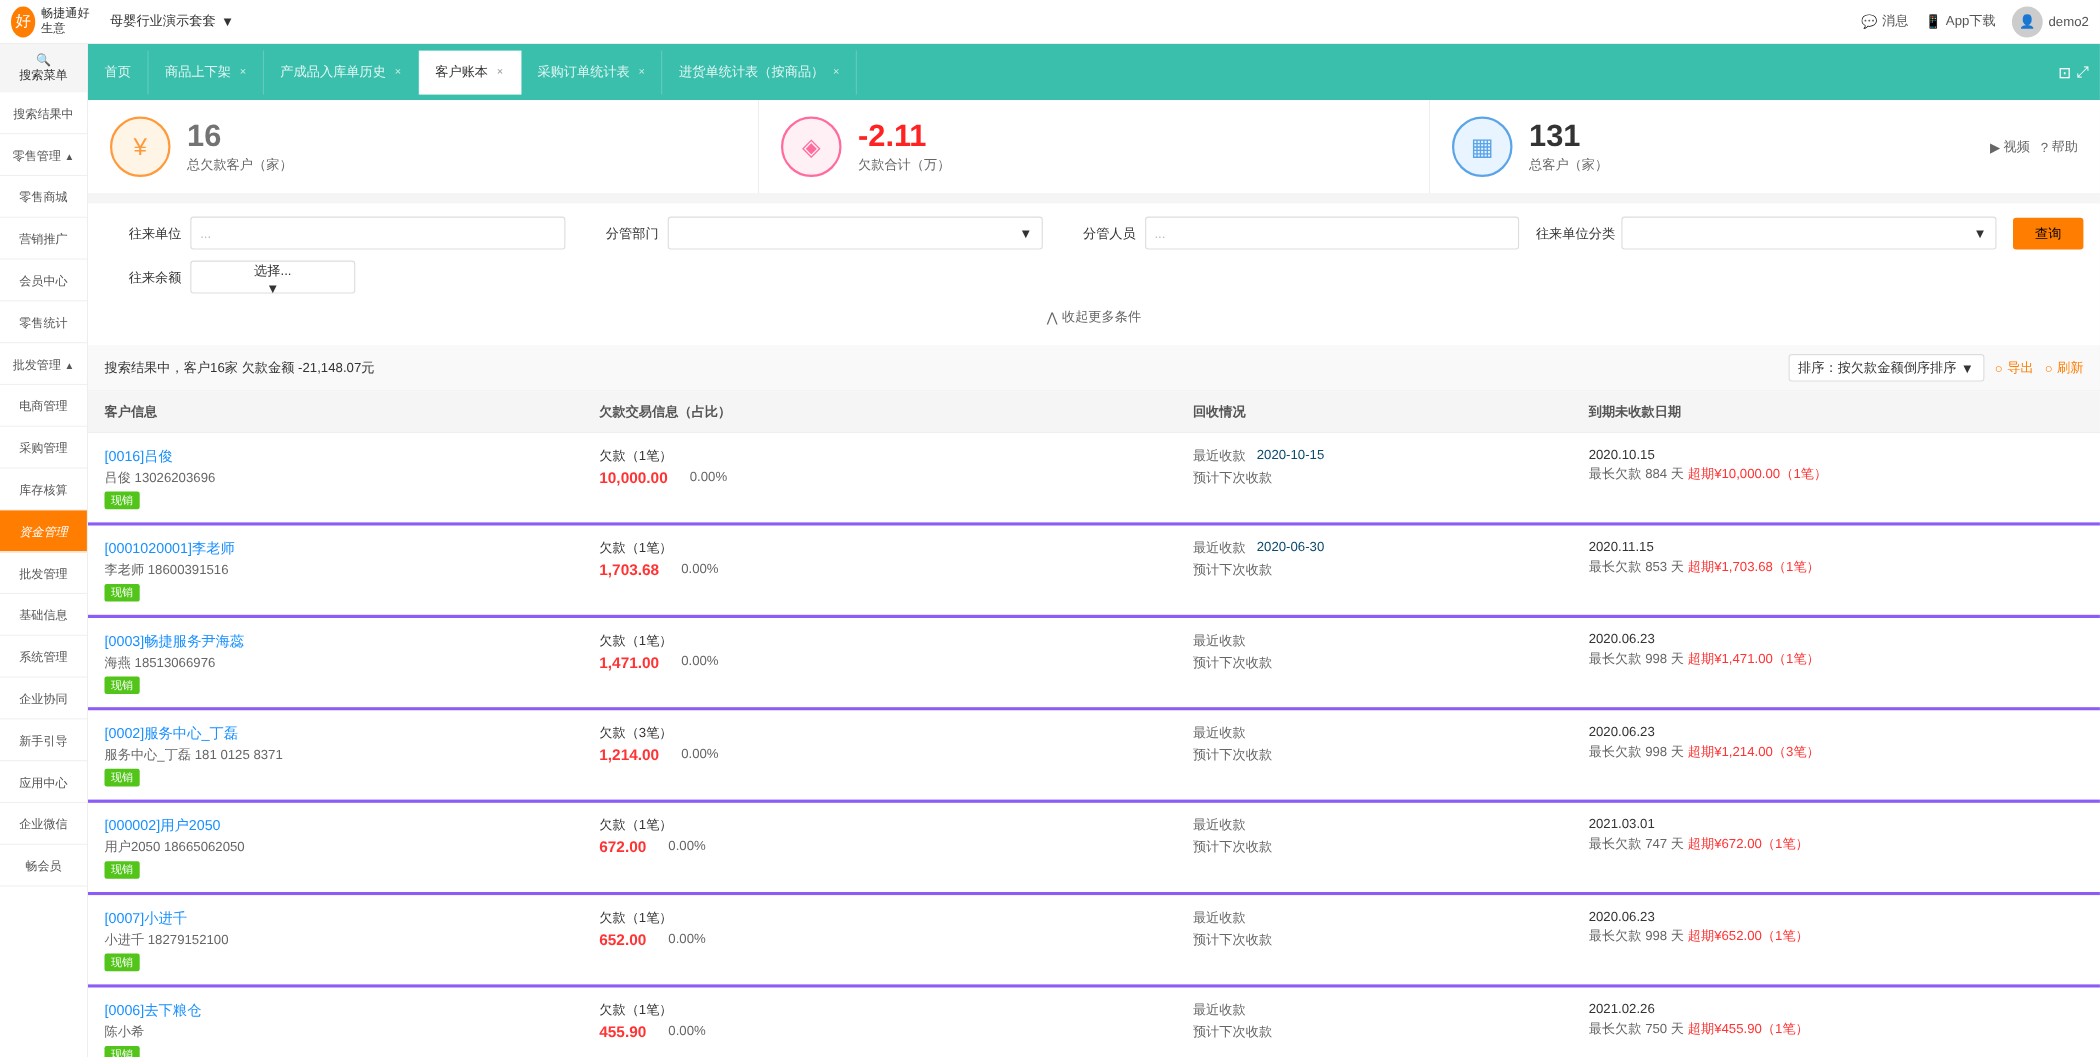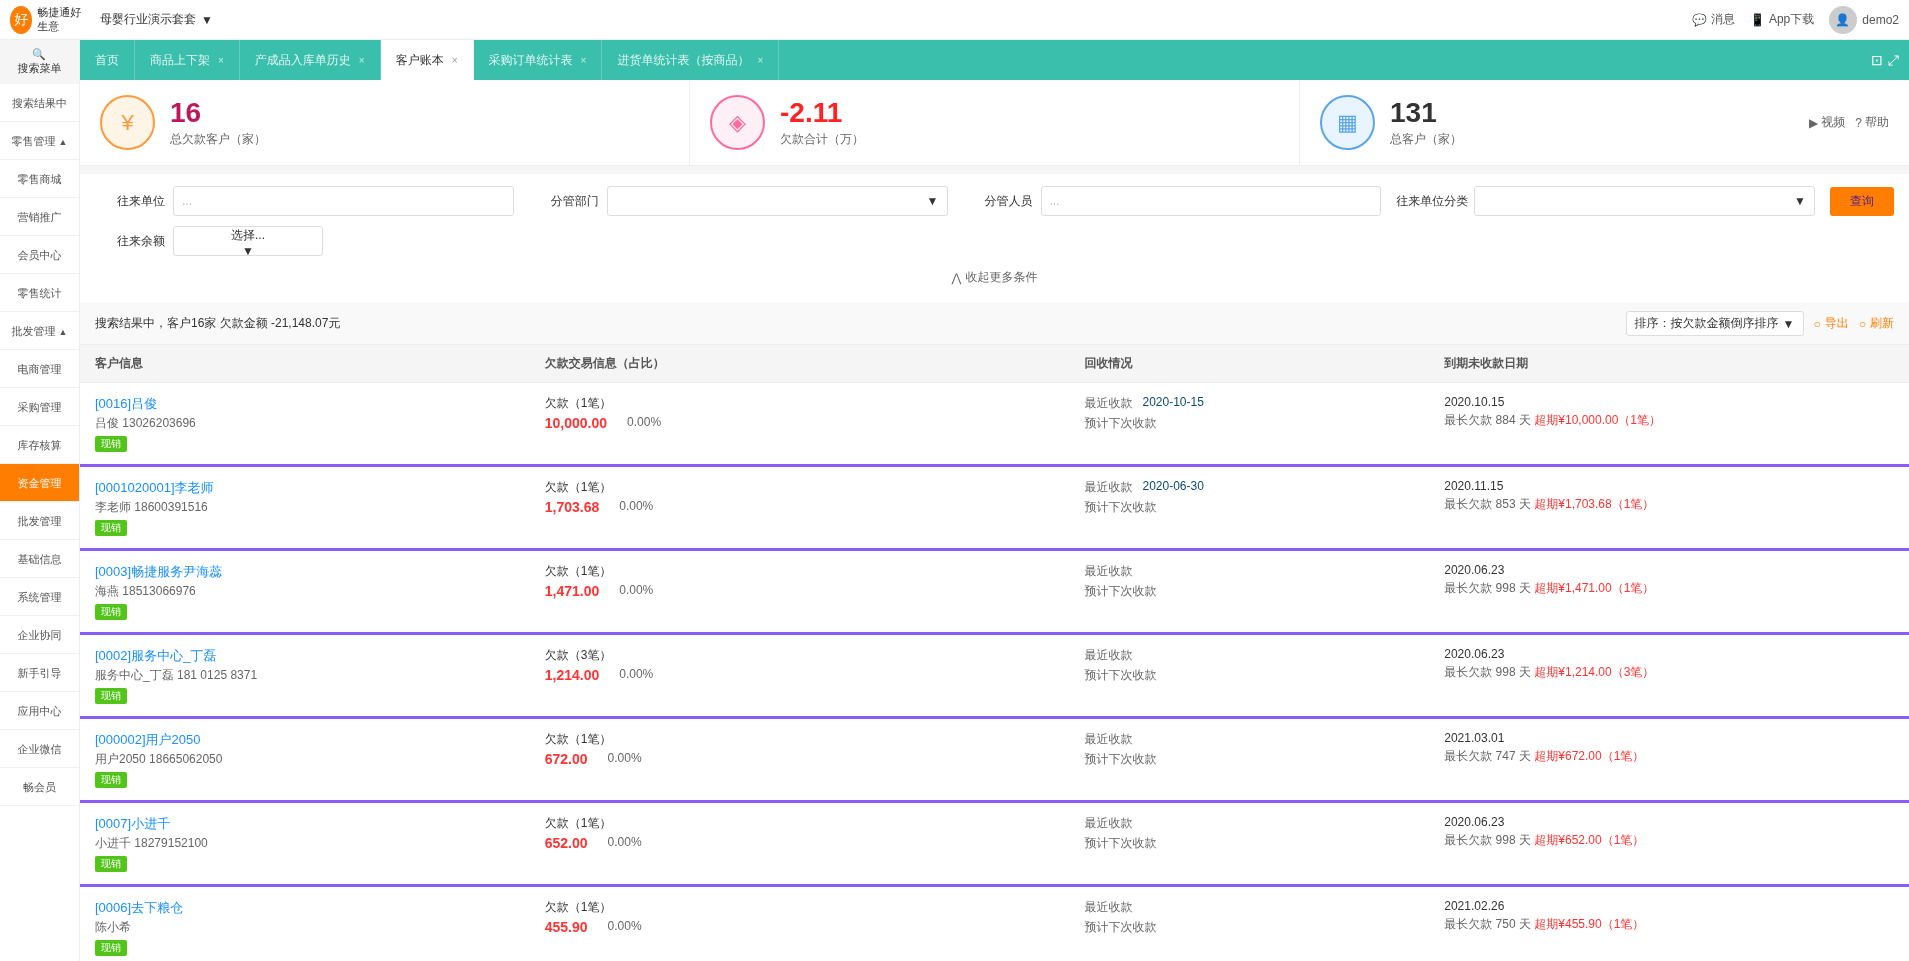--- a/index.html
+++ b/index.html
@@ -16,66 +16,66 @@
     .top-bar-right { display: flex; align-items: center; gap: 15px; font-size: 12px; color: #555; }
     .top-bar-right span { display: flex; align-items: center; gap: 4px; cursor: pointer; }
 
     
     .main-layout { display: flex; flex: 1; overflow: hidden; }
 
     
     .sidebar { width: 80px; background: #fff; border-right: 1px solid #eee; display: flex; flex-direction: column; overflow-y: auto; }
     .sidebar-search { padding: 8px; text-align: center; font-size: 11px; color: #333; background: #f5f5f5; cursor: pointer; }
     .sidebar-nav-item { padding: 10px 5px; text-align: center; font-size: 12px; color: #555; cursor: pointer; border-bottom: 1px solid #f0f0f0; }
-    .sidebar-nav-item.active { background: #ff7d00; color: white; }
+    .sidebar-nav-item.active { background: #ff7d00; color: white; font-style: italic; }
     .sidebar-nav-item .item-label { font-size: 11px; margin-top: 2px; }
     .sidebar-nav-arrow { display: inline-block; font-size: 9px; }
 
     
     .content-area { flex: 1; display: flex; flex-direction: column; overflow: hidden; }
 
     
-    .tab-bar { height: 40px; background: #3bbfad; display: flex; align-items: center; padding: 0; overflow: hidden; }
+    .tab-bar { height: 51px; background: #3bbfad; display: flex; align-items: center; padding: 0; overflow: hidden; }
     .tab-item { height: 40px; padding: 0 15px; display: flex; align-items: center; gap: 5px; font-size: 12px; color: rgba(255,255,255,0.85); cursor: pointer; white-space: nowrap; border-right: 1px solid rgba(255,255,255,0.2); }
     .tab-item.active { background: white; color: #333; }
     .tab-item.home { background: transparent; }
     .tab-close { font-size: 10px; color: rgba(255,255,255,0.7); margin-left: 3px; }
     .tab-item.active .tab-close { color: #999; }
     .tab-spacer { flex: 1; }
     .tab-actions { display: flex; align-items: center; padding: 0 10px; color: white; font-size: 16px; gap: 5px; }
 
     
     .page-content { flex: 1; overflow-y: auto; background: #f5f5f5; }
 
     
     .stats-bar { display: flex; background: white; margin: 0; border-bottom: 1px solid #eee; }
     .stat-card { flex: 1; padding: 15px 20px; display: flex; align-items: center; gap: 15px; border-right: 1px solid #eee; }
     .stat-icon-circle { width: 55px; height: 55px; border-radius: 50%; display: flex; align-items: center; justify-content: center; font-size: 22px; }
     .stat-icon-circle.orange { background: #fff5e6; border: 2px solid #ff9a3c; color: #ff9a3c; }
     .stat-icon-circle.pink { background: #fff0f5; border: 2px solid #ff6b9d; color: #ff6b9d; }
     .stat-icon-circle.blue { background: #e8f4ff; border: 2px solid #5ba4e8; color: #5ba4e8; }
     .stat-value { font-size: 28px; font-weight: bold; }
-    .stat-value.orange { color: #be185d; }
+    .stat-value.orange { color: #737373; }
     .stat-value.red { color: #ff2222; }
     .stat-value.black { color: #333; }
     .stat-label { font-size: 12px; color: #666; margin-top: 2px; }
     .stat-text-area { display: flex; flex-direction: column; }
     .stat-card-right { margin-left: auto; display: flex; gap: 10px; font-size: 12px; color: #666; }
 
     
     .filter-area { background: white; margin: 8px 0 0; padding: 12px 15px; }
     .filter-row { display: flex; align-items: center; gap: 15px; margin-bottom: 10px; }
     .filter-item { display: flex; align-items: center; gap: 8px; flex: 1; }
     .filter-label { font-size: 12px; color: #333; white-space: nowrap; width: 70px; text-align: right; }
     .filter-input { flex: 1; height: 30px; border: 1px solid #ddd; border-radius: 3px; padding: 0 8px; font-size: 12px; display: flex; align-items: center; justify-content: space-between; cursor: pointer; background: white; }
     .filter-input .dots { color: #bbb; }
     .filter-select { flex: 1; height: 30px; border: 1px solid #ddd; border-radius: 3px; padding: 0 8px; font-size: 12px; display: flex; align-items: center; justify-content: space-between; cursor: pointer; background: white; }
     .filter-row2 { display: flex; align-items: center; gap: 15px; }
     .collapse-btn { display: flex; align-items: center; gap: 4px; color: #666; font-size: 12px; cursor: pointer; justify-content: center; padding: 5px; }
-    .search-btn { background: #ff7d00; color: #4c1d95; border: none; border-radius: 3px; padding: 6px 20px; font-size: 12px; cursor: pointer; }
+    .search-btn { background: #ff7d00; color: #000000; border: none; border-radius: 3px; padding: 6px 20px; font-size: 12px; cursor: pointer; }
 
     
     .results-bar { display: flex; align-items: center; justify-content: space-between; padding: 8px 15px; background: #f9f9f9; border-bottom: 1px solid #eee; font-size: 12px; }
     .results-info { color: #333; }
     .results-actions { display: flex; align-items: center; gap: 10px; color: #666; }
     .sort-select { display: flex; align-items: center; gap: 4px; cursor: pointer; color: #333; font-size: 12px; border: 1px solid #ddd; border-radius: 3px; padding: 3px 8px; background: white; }
     .action-btn { display: flex; align-items: center; gap: 4px; cursor: pointer; color: #ff7d00; font-size: 12px; }
 
     
     .data-table { width: 100%; background: white; }

